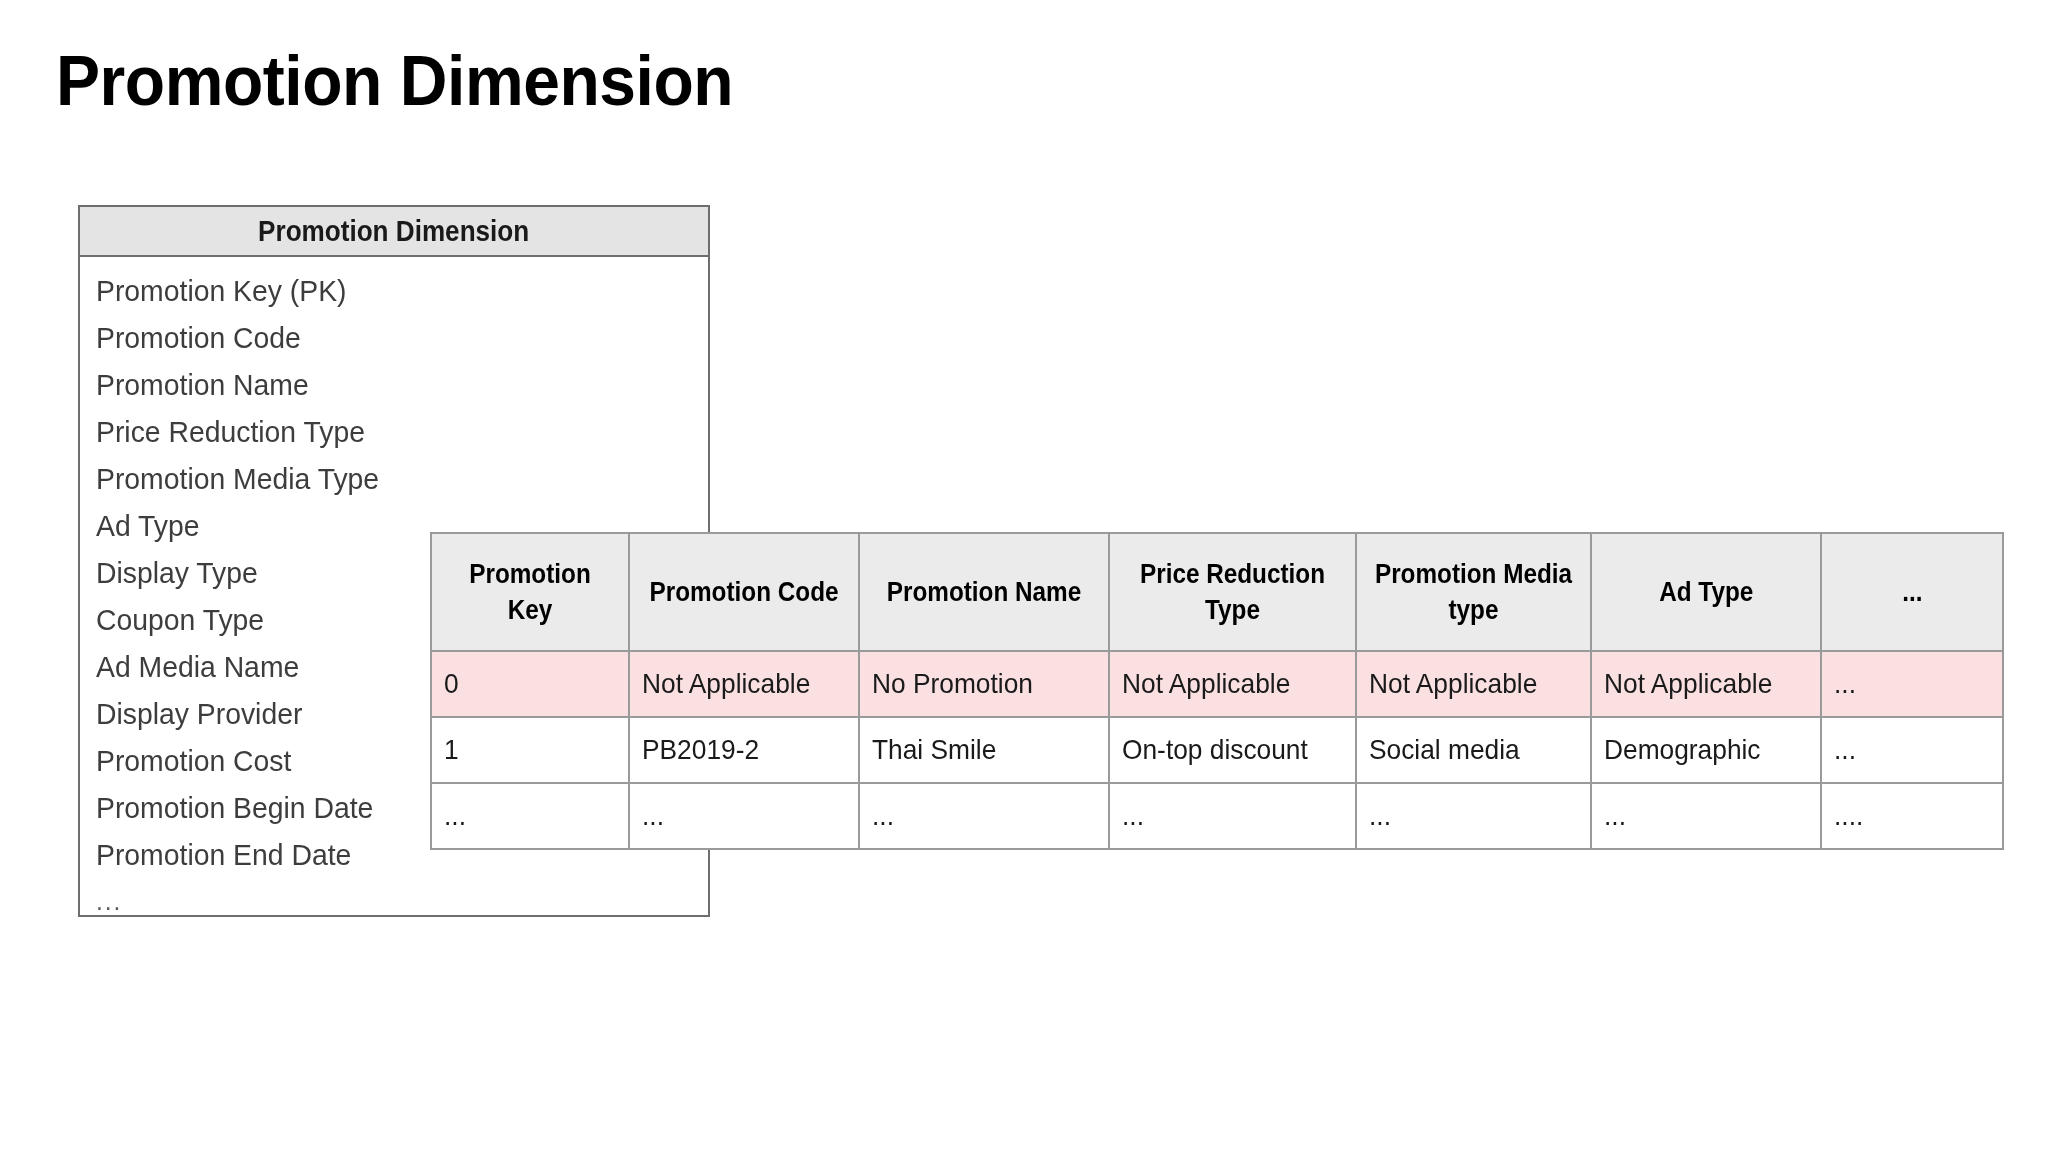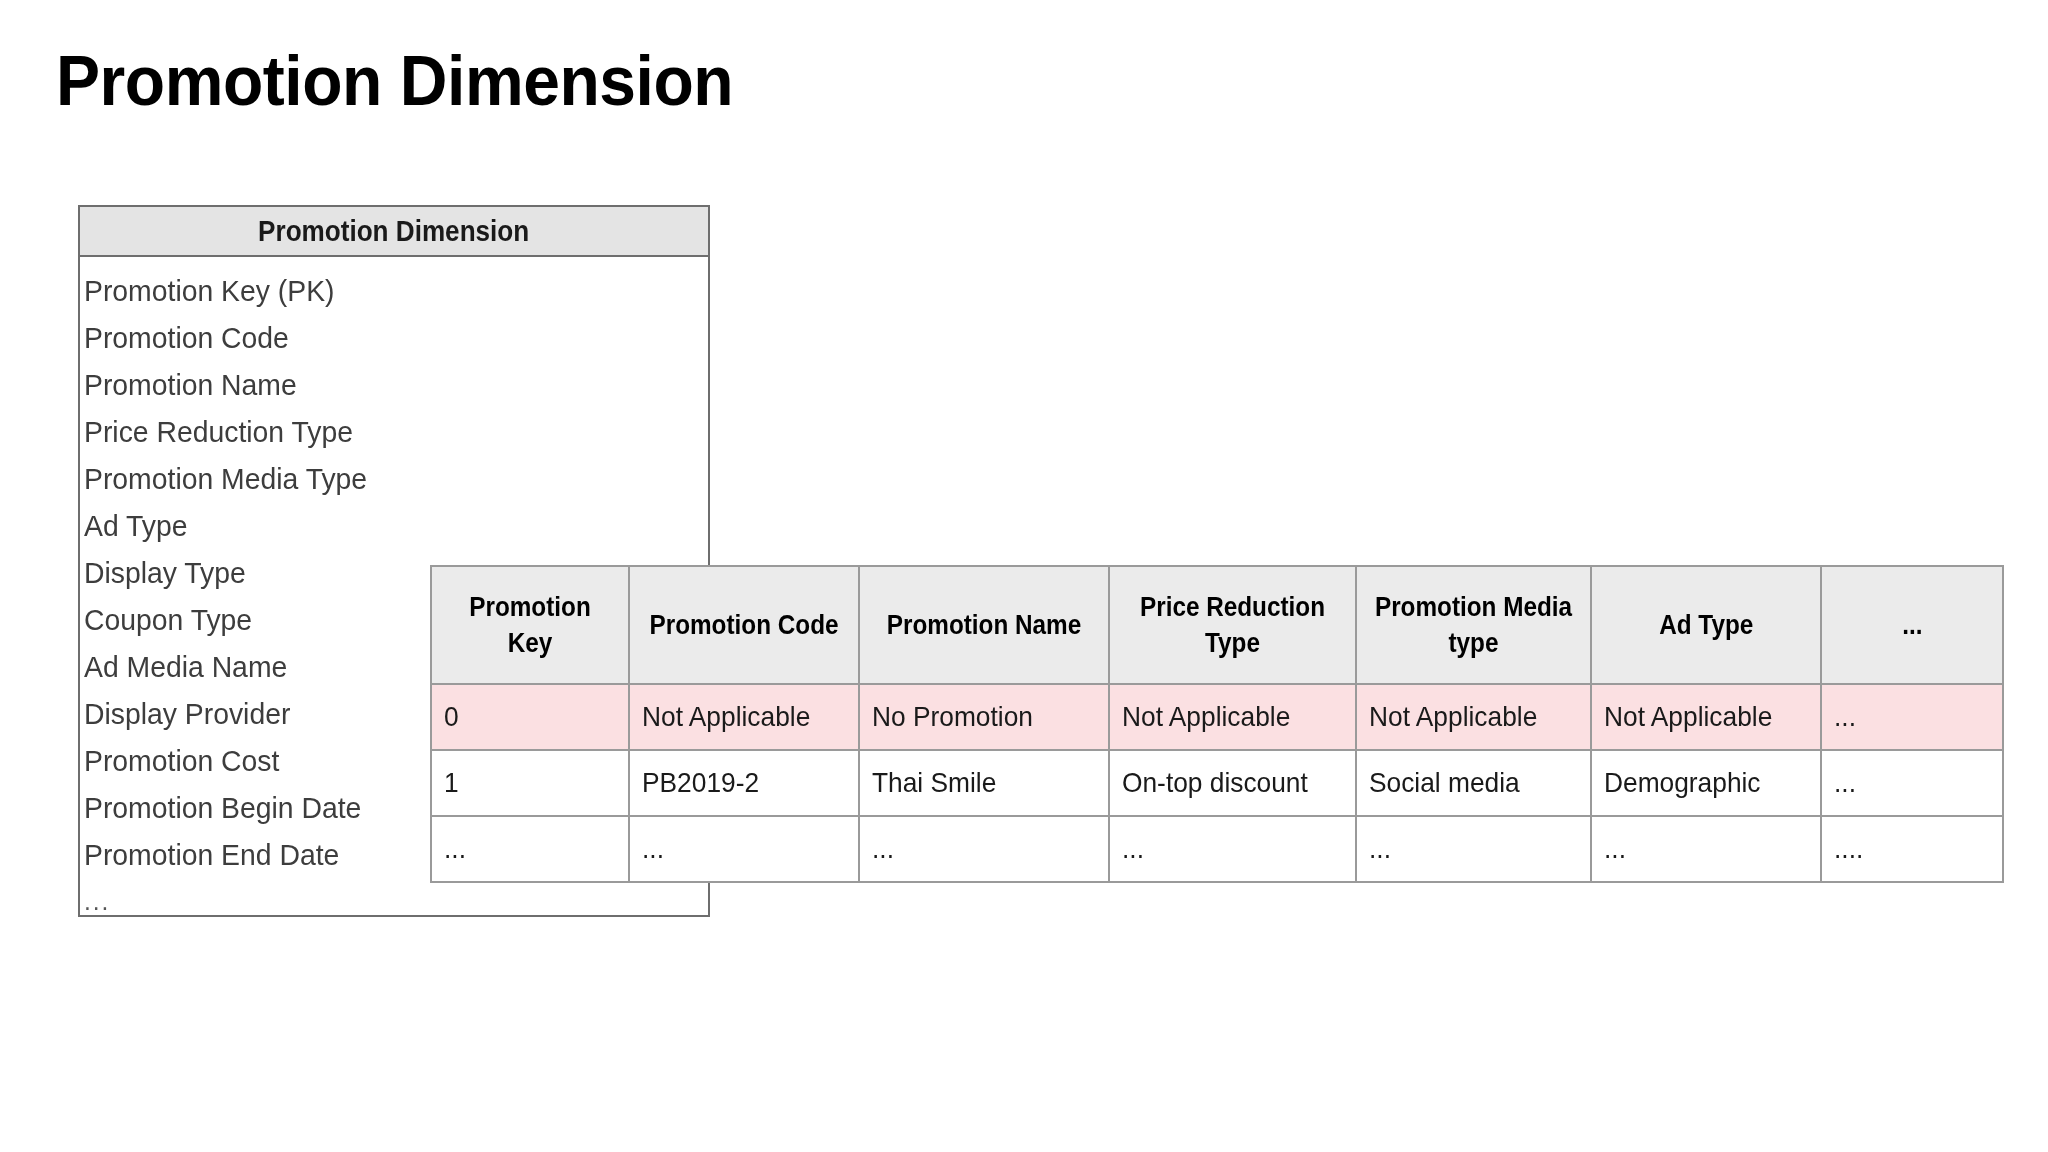--- a/index.html
+++ b/index.html
@@ -53,21 +53,21 @@
     box-sizing: border-box;
   }
   #entity-box-header .ttl {
     font-size: 29px;
     font-weight: bold;
     color: #1a1a1a;
     transform: scaleX(0.90);
     white-space: nowrap;
   }
   #entity-attr-list {
-    padding: 10px 0 0 4px;
+    padding: 10px 0 0 16px;
     box-sizing: border-box;
   }
   .entity-attr {
     font-size: 30px;
     line-height: 47px;
     color: #3d3d3d;
     transform: scaleX(0.945);
     transform-origin: left center;
     white-space: nowrap;
   }
@@ -81,21 +81,20 @@
   
   #data-table {
     position: absolute;
     left: 430px;
     top: 532px;
     width: 1572px;
     border-collapse: collapse;
     table-layout: fixed;
     background: #ffffff;
     z-index: 3;
-    margin-top: 33px;
   }
   #data-table th, #data-table td {
     border: 2px solid #9a9a9a;
     box-sizing: border-box;
     background-clip: padding-box;
   }
   #data-table thead th {
     background: #ebebeb;
     height: 118px;
     vertical-align: middle;

